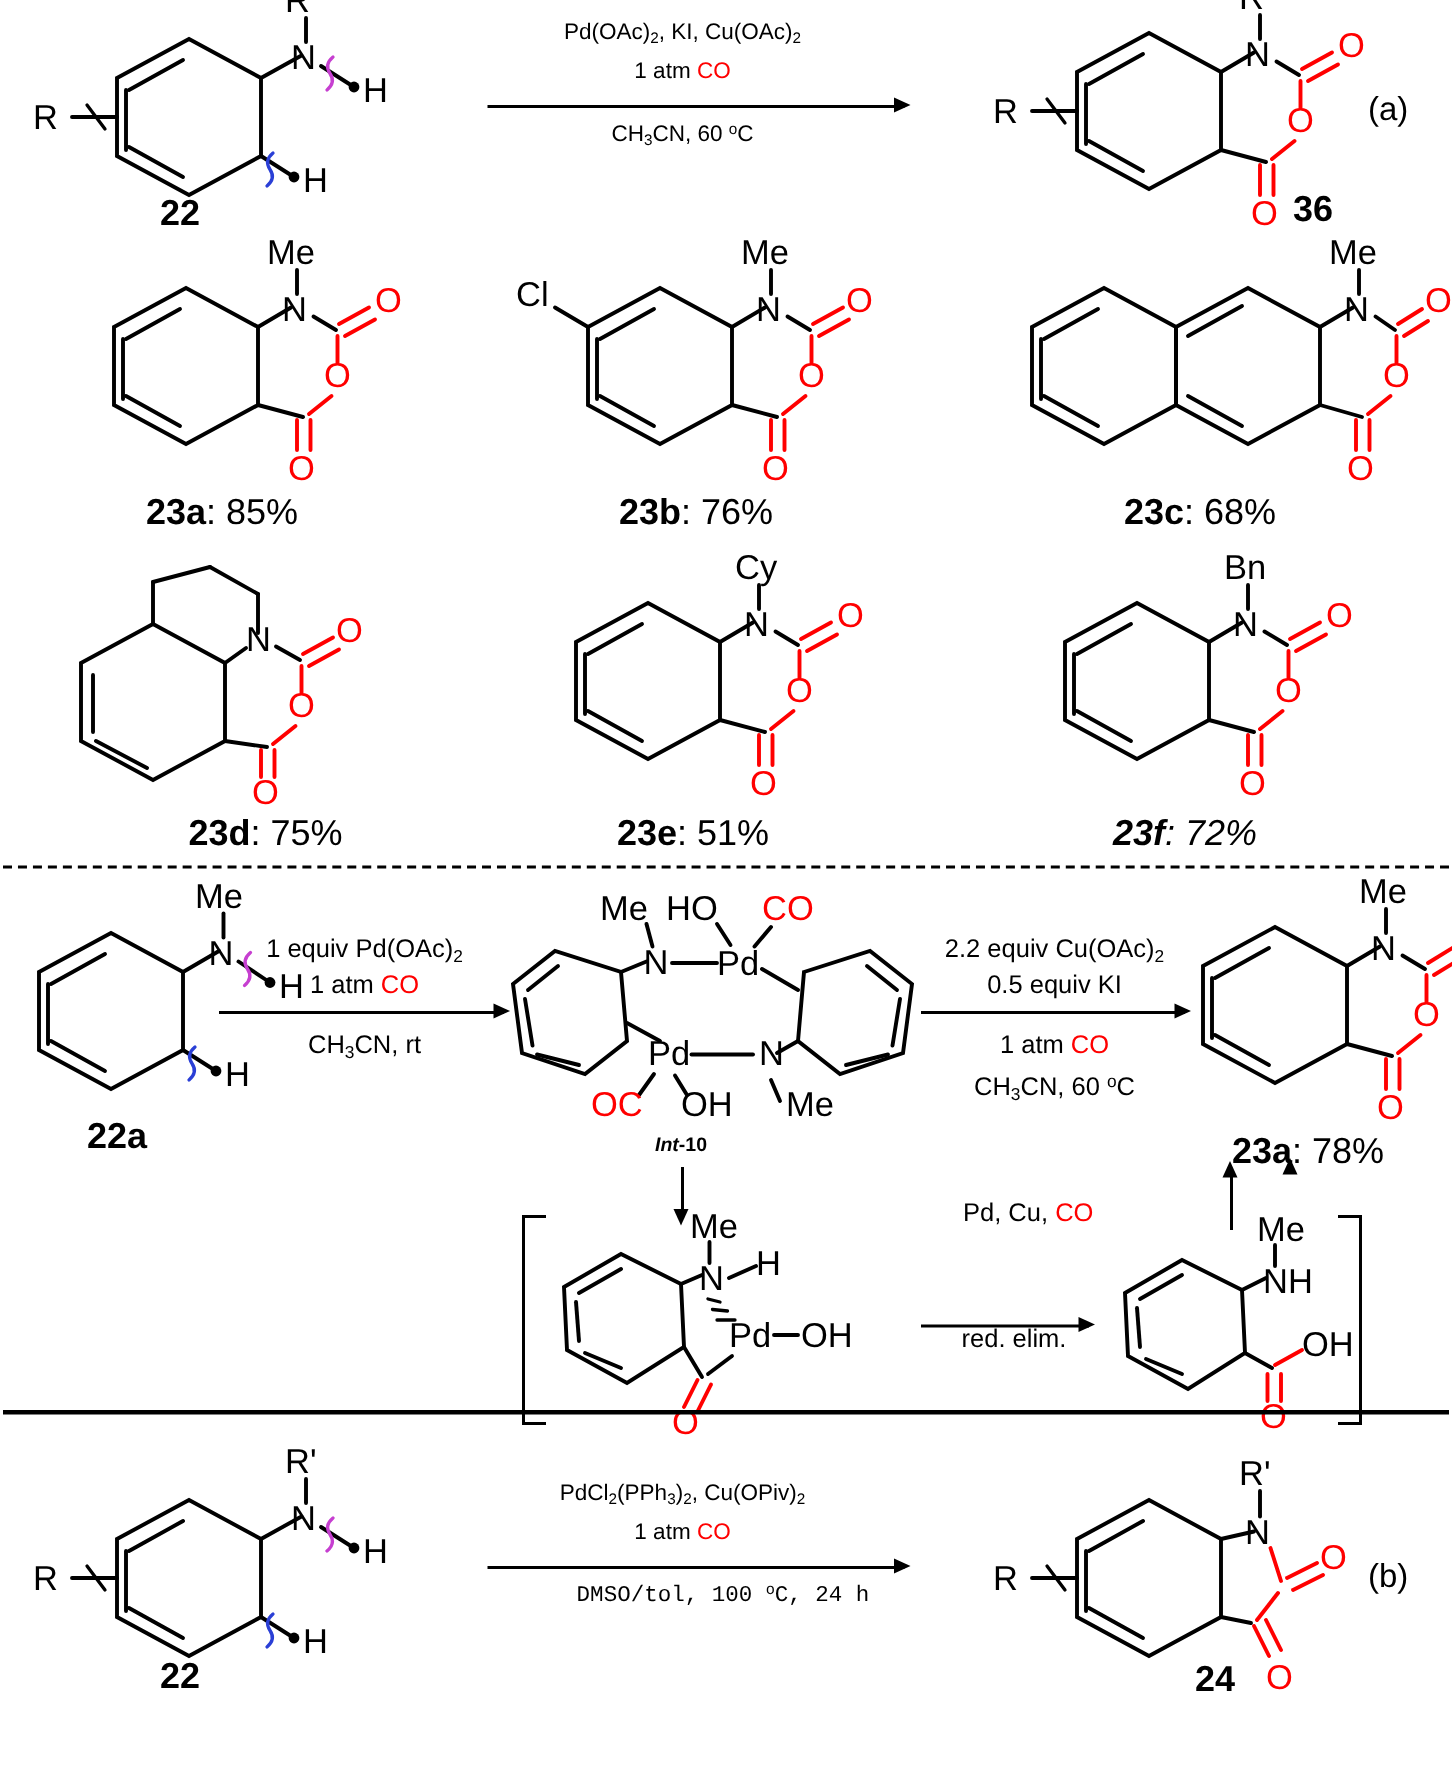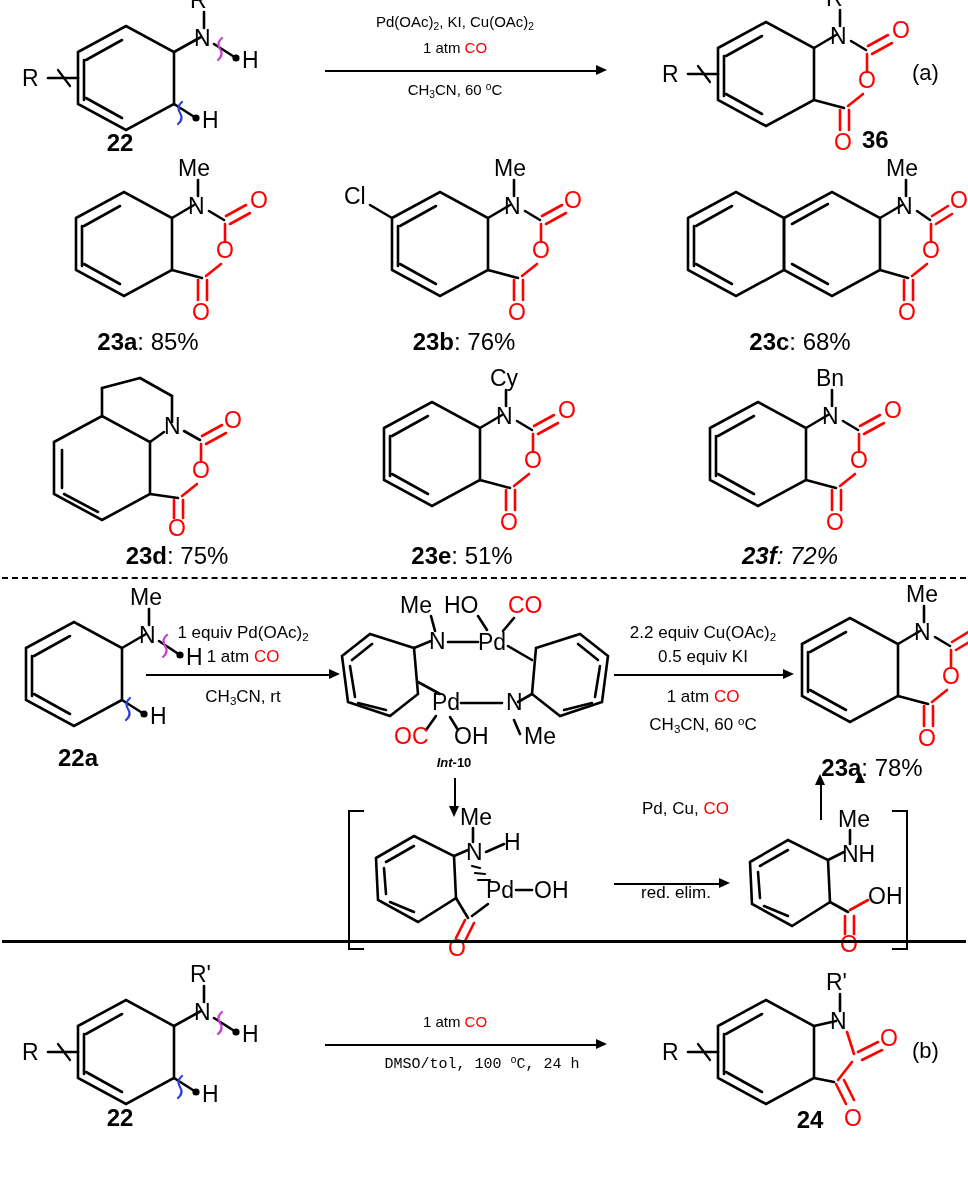--- a/index.html
+++ b/index.html
@@ -572,20 +572,23 @@
         <circle class="dot" cx="218" cy="54" r="3.6"></circle>
         <text class="atom" x="224" y="64">H</text>
         <line class="sk" x1="156" y1="100" x2="178" y2="114"></line>
         <path class="sk-blue" d="M160,120 q6,-5 2,-11 q-4,-6 2,-11"></path>
         <circle class="dot" cx="178" cy="114" r="3.6"></circle>
         <text class="atom" x="184" y="124">H</text>
       </svg>
     </div>
     <div class="txt lbl bold center" style="left:120px; top:166px;">22</div>
 
+    <div class="txt cond center" style="left:455px; top:48px;">
+      <span>PdCl<sub>2</sub>(PPh<sub>3</sub>)<sub>2</sub>, Cu(OPiv)<sub>2</sub></span>
+    </div>
     <div class="txt cond center" style="left:455px; top:74px;">
       <span>1 atm </span><span class="red">CO</span>
     </div>
     <div class="arrow-line" style="left:325px; top:104px; width:278px;"></div>
     <div class="arrow-head" style="left:596px; top:98.5px;"></div>
     <div class="txt cond center" style="left:482px; top:116px;font-family:Liberation Mono, monospace;">
       <span>DMSO/tol, 100 <sup>o</sup>C, 24 h</span>
     </div>
 
     <div class="struct" style="left:660px; top:40px;">

